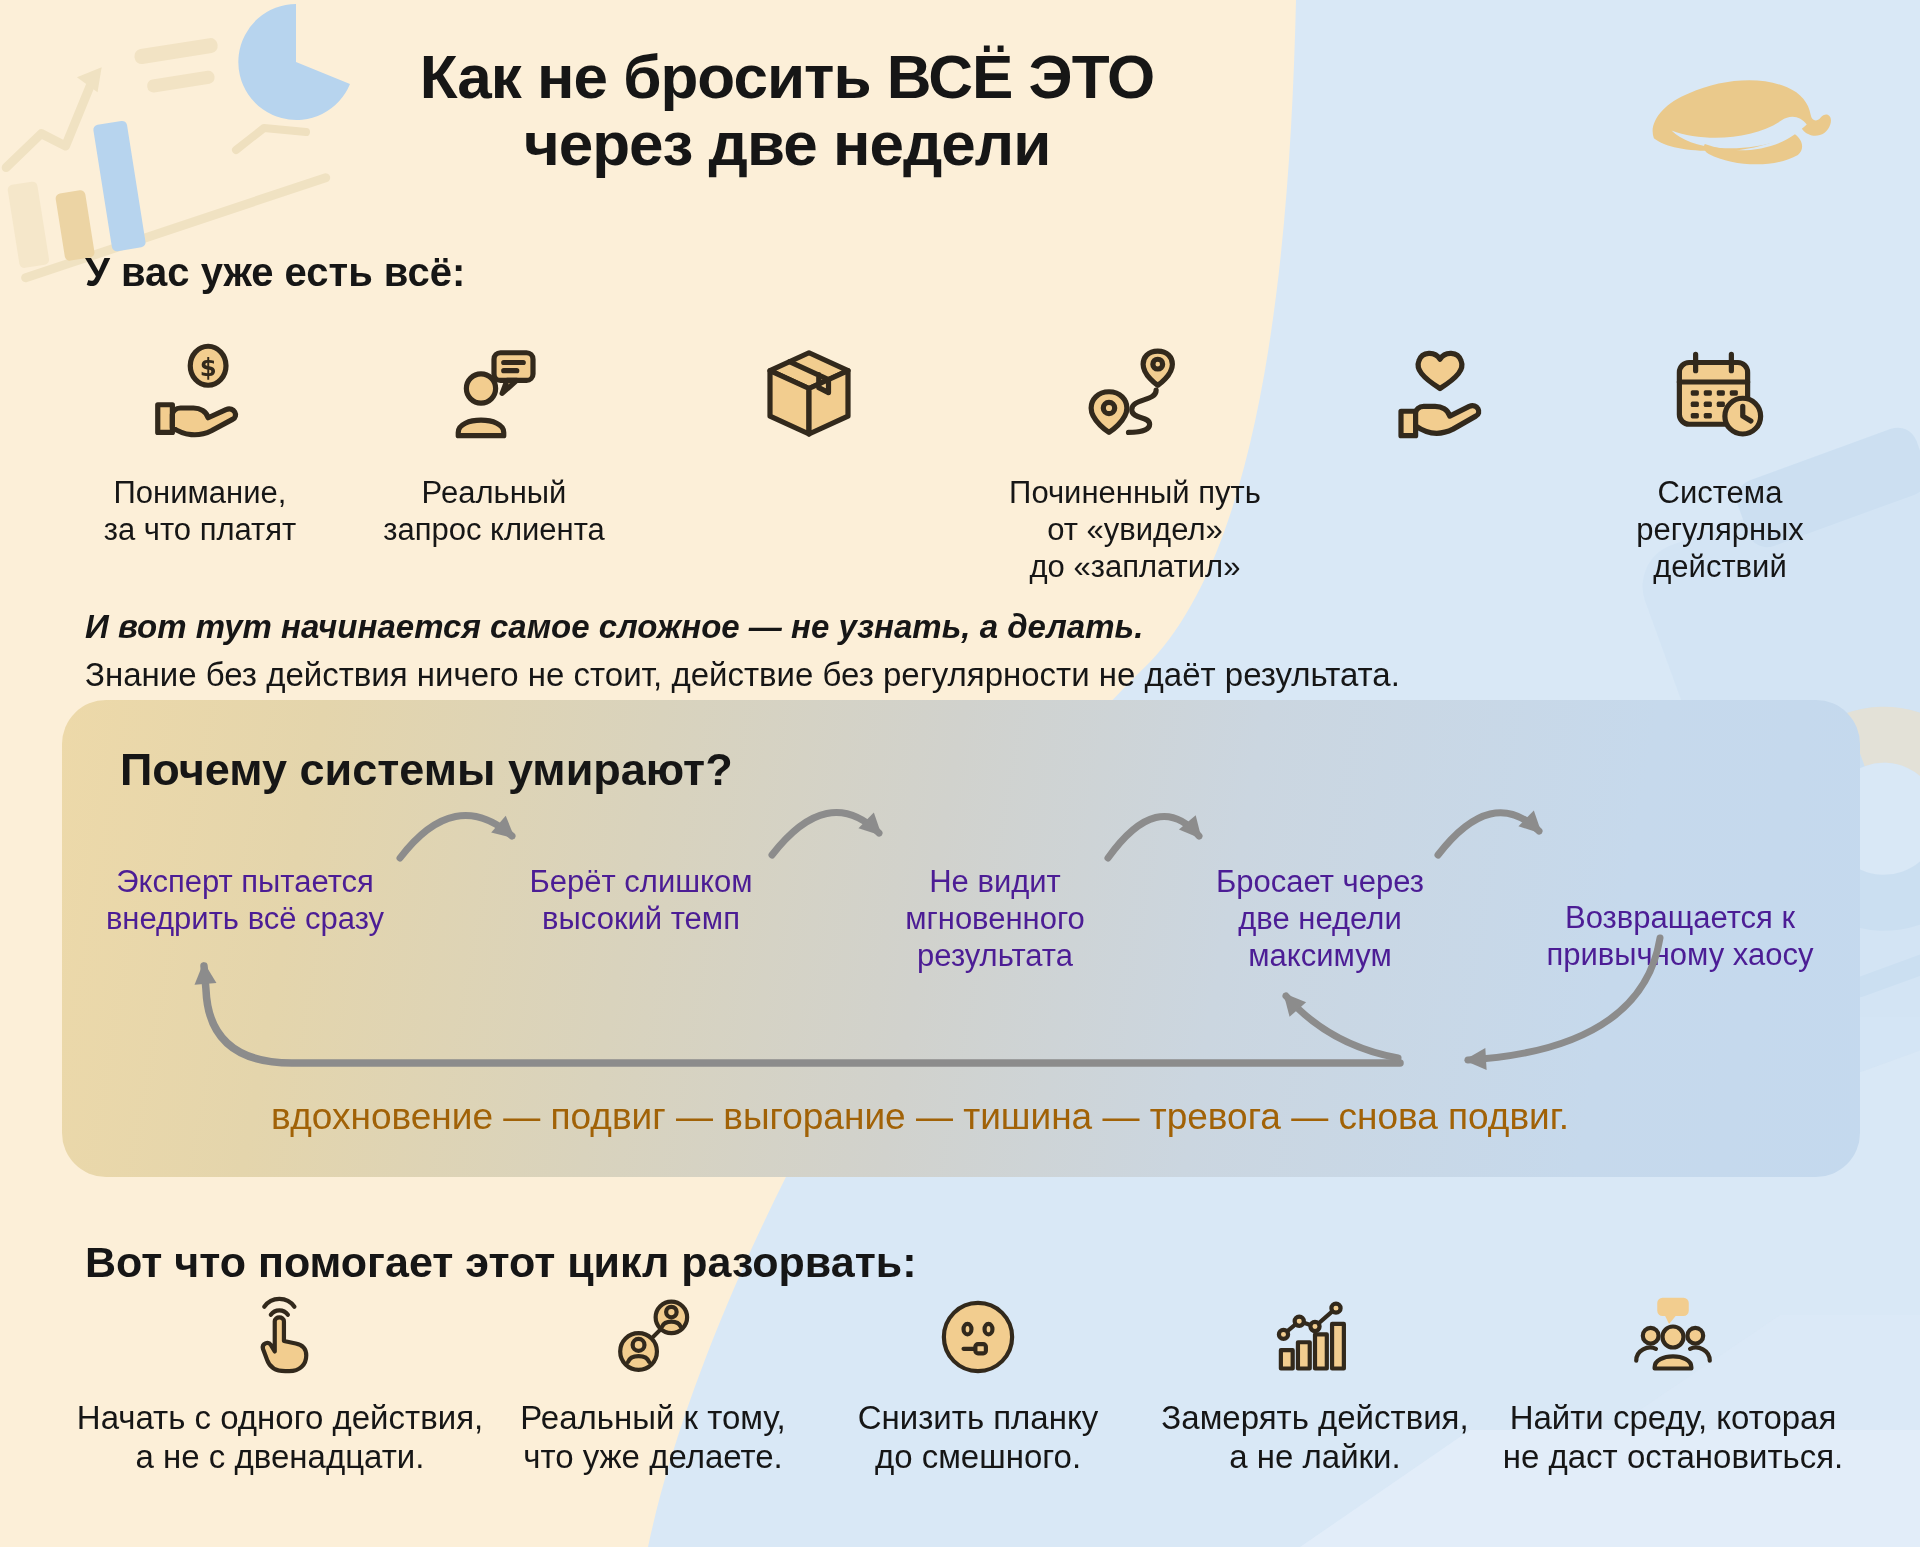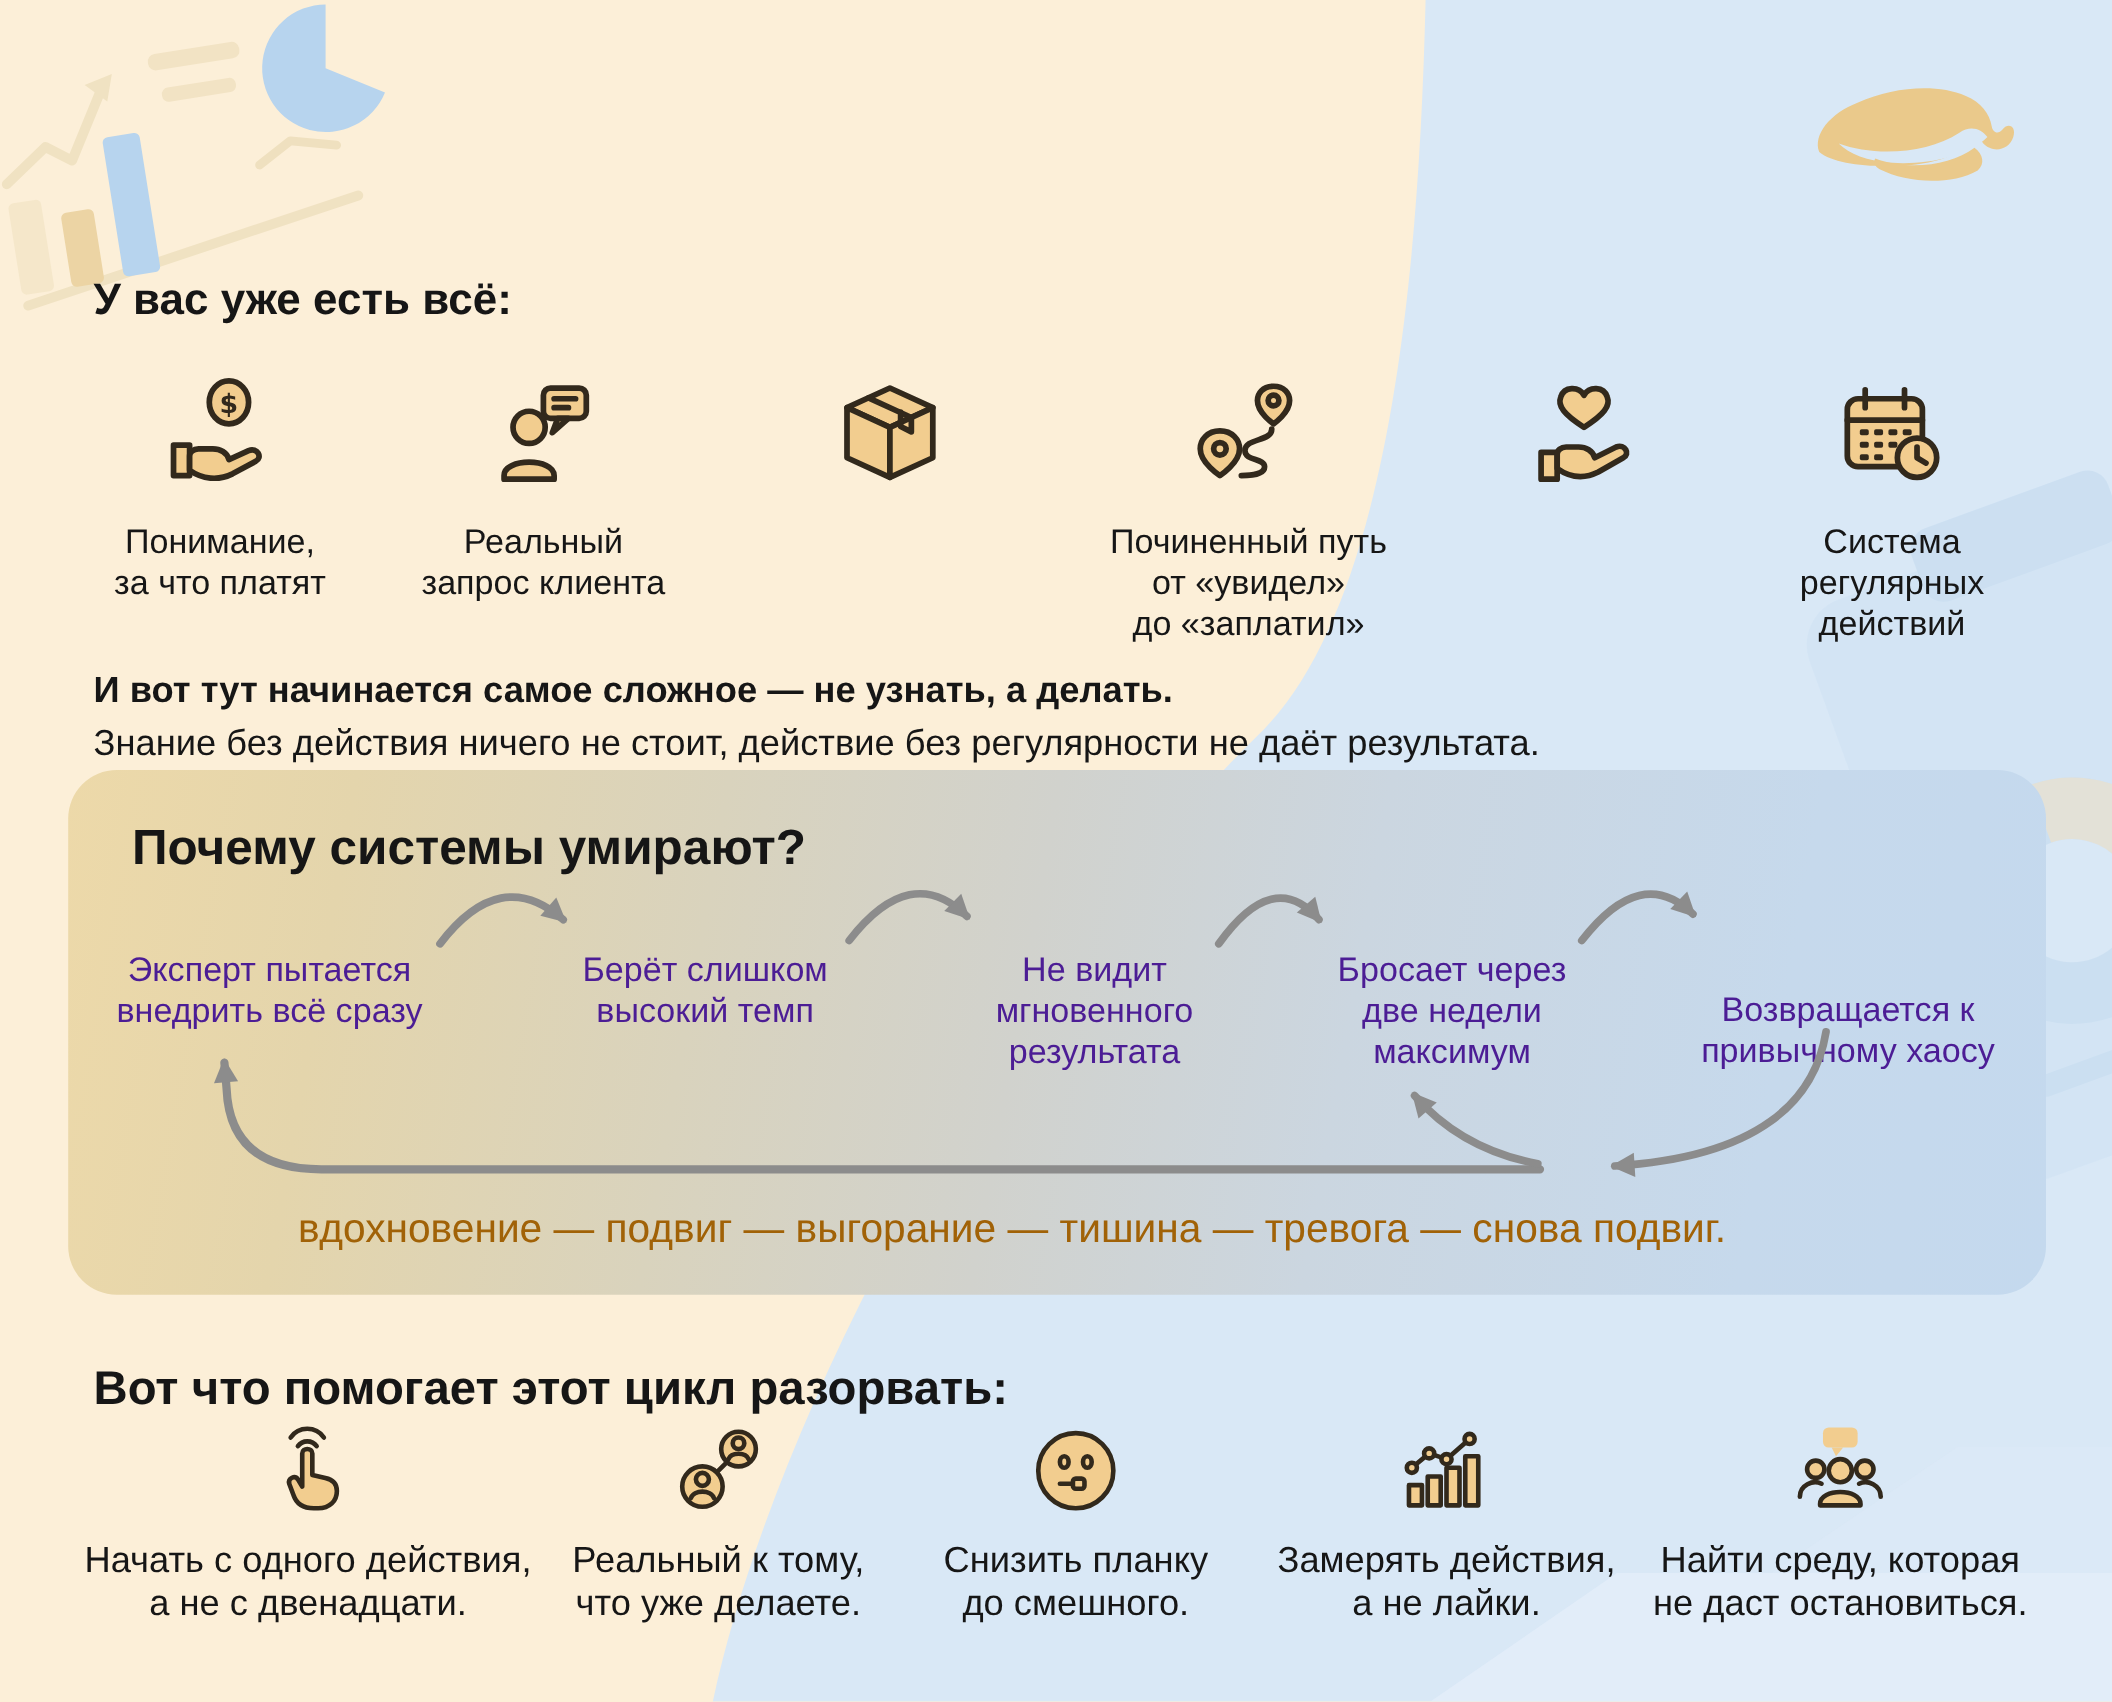--- a/index.html
+++ b/index.html
@@ -8,21 +8,21 @@
   .abs{position:absolute;}
   svg{display:block;}
   .pre{white-space:pre-line;}
   
   .title{left:187px;top:44px;width:1200px;text-align:center;
          font-size:62px;font-weight:700;line-height:1.08;letter-spacing:-1px;}
   
   .h-have{left:85px;top:250px;font-size:40px;font-weight:700;}
   .h-break{left:85px;top:1238px;font-size:43px;font-weight:700;}
   
-  .bridge-bold{left:85px;top:608px;width:1500px;font-size:33px;font-weight:700;}
+  .bridge-bold{left:85px;top:608px;width:1500px;font-size:33px;font-weight:700;font-style:italic;}
   .bridge-norm{left:85px;top:656px;width:1600px;font-size:33px;font-weight:400;}
   
   .item{position:absolute;display:flex;flex-direction:column;align-items:center;}
   .item .icn{display:flex;align-items:center;justify-content:center;}
   .titem{top:338px;}
   .titem .icn{height:114px;margin-bottom:22px;}
   .titem .lbl{font-size:31px;font-weight:500;line-height:1.2;text-align:center;}
   .bitem{top:1295px;}
   .bitem .icn{height:84px;margin-bottom:20px;}
   .bitem .lbl{font-size:33px;font-weight:500;line-height:1.18;text-align:center;}
@@ -81,20 +81,22 @@
     <path d="M120 257 L290 140 L740 140 L740 257 Z" fill="#e4eefa" opacity="0.8"></path>
     <path d="M430 140 L600 25 L740 25 L740 140 Z" fill="#dde9f7" opacity="0.5"></path>
   </svg>
 
   <svg class="abs" style="left:1642px;top:52px;" width="206" height="147" viewBox="0 0 210 150">
     <path fill="#eac98b" d="M12 88 C6 72 22 52 48 42 C80 28 120 24 148 36 C162 42 170 52 172 64 C173 70 178 72 182 67 C188 60 195 65 192 74 C189 84 178 88 170 84 C165 82 162 78 161 73 C148 90 116 100 84 101 C52 102 24 98 12 88 Z"></path>
     <path fill="#d9e8f6" d="M30 80 C62 92 112 90 142 70 C152 63 162 66 168 74 C150 92 112 100 80 98 C56 96 40 90 30 80 Z"></path>
     <path fill="#eac98b" d="M64 94 C96 106 134 100 156 84 C164 90 166 99 159 105 C134 119 94 117 68 104 C63 101 62 97 64 94 Z"></path>
   </svg>
 
+  <div class="abs title pre">Как не бросить ВСЁ ЭТО
+через две недели</div>
 
   <div class="abs h-have">У вас уже есть всё:</div>
 
   <div class="item titem" style="left:80px;width:240px;">
     <div class="icn">
       <svg width="104" height="104" viewBox="0 0 64 64">
         <ellipse cx="37" cy="14" rx="11" ry="12" class="gf"></ellipse>
         <text x="37" y="20" font-size="15" font-weight="bold" text-anchor="middle" fill="#32291c" font-family="DejaVu Sans">$</text>
         <path class="gf" d="M6 38 h9 v17 h-9 z"></path>
         <path class="gf" d="M15 52 c7 5 16 6 24 2 l13 -7 c4 -2 1 -8 -4 -6 l-11 5 c-1 -4 -5 -6 -9 -6 h-8 c-3 0 -5 2 -5 4 z"></path>

